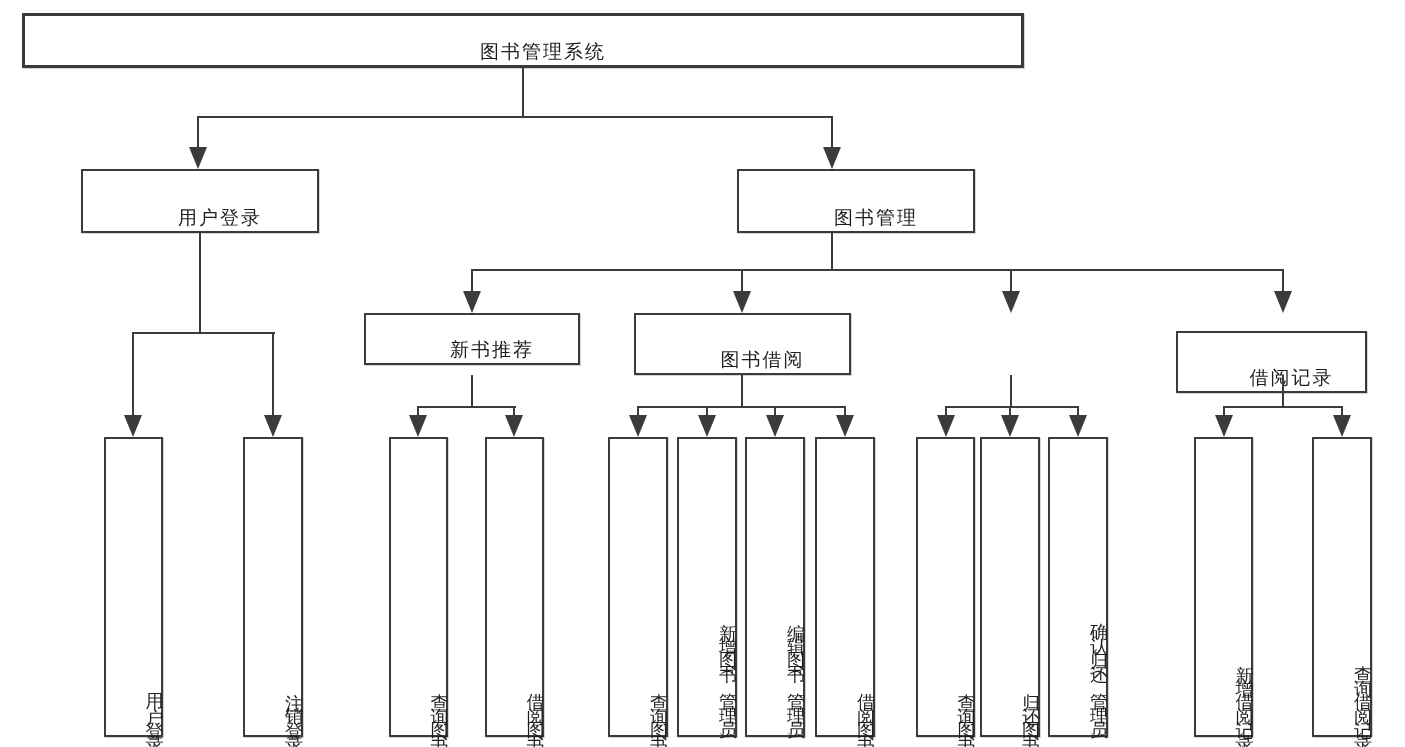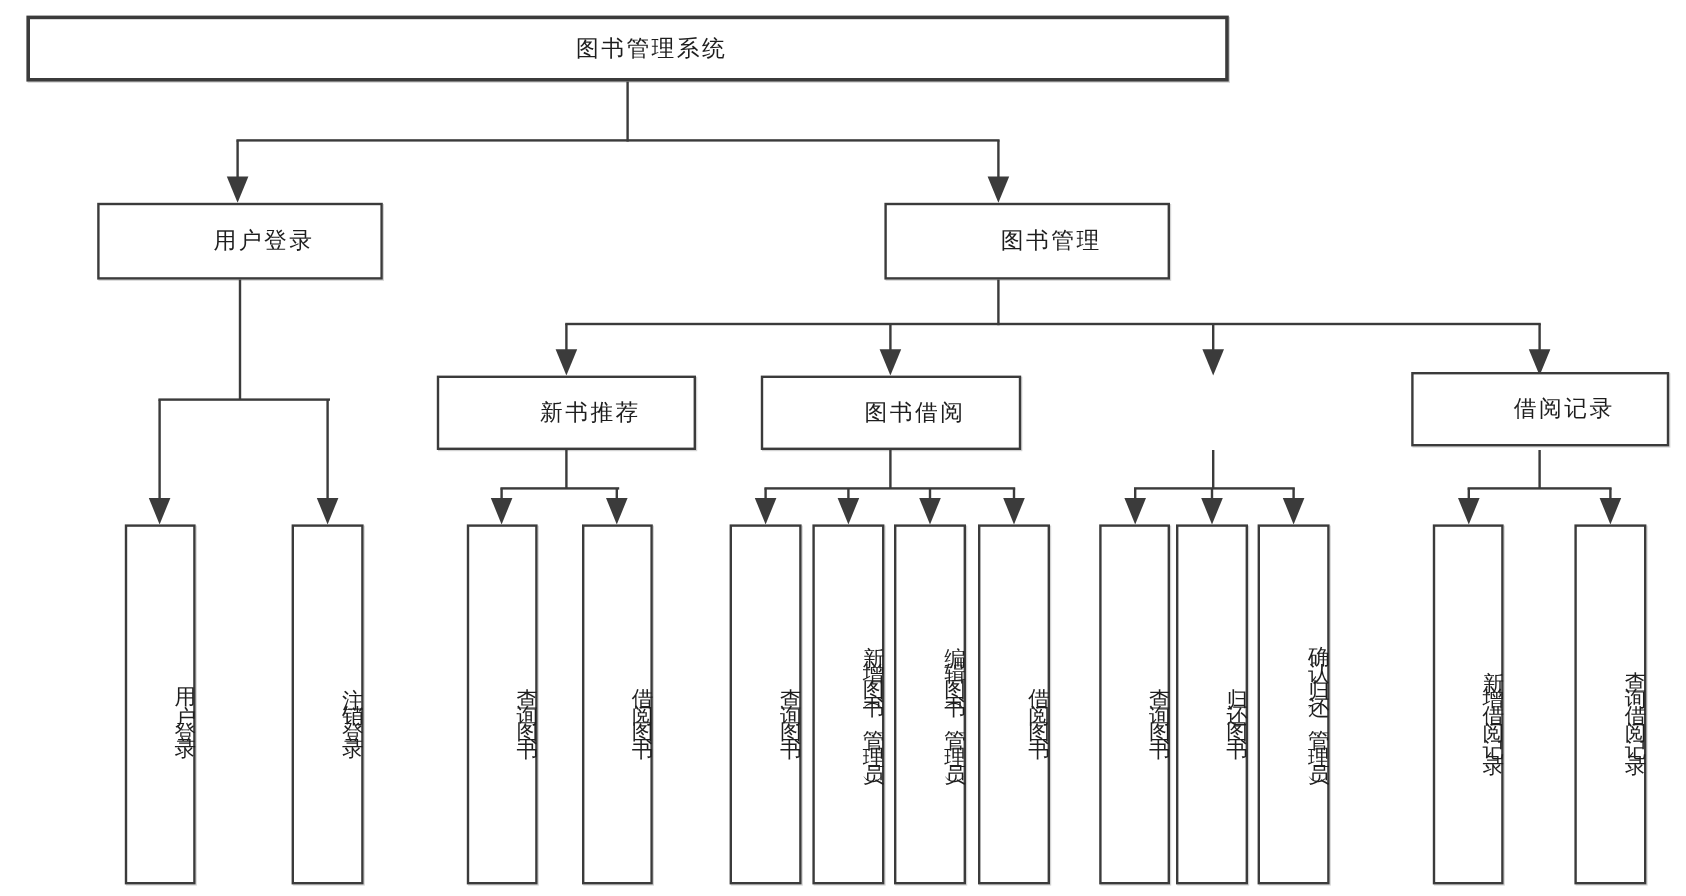--- a/index.html
+++ b/index.html
@@ -5,21 +5,21 @@
   html,body { margin:0; padding:0; background:#ffffff; }
   #stage {
     position:relative; width:1405px; height:747px;
     background:#ffffff; overflow:hidden;
     font-family:"Liberation Sans","DejaVu Sans",sans-serif;
     color:#1e1e1e;
   }
   .box {
     position:absolute; box-sizing:border-box;
     border:2px solid #3b3b3b; background:#ffffff;
-    display:flex; align-items:center; justify-content:center;
+    display:flex; align-items:flex-end; justify-content:center;
     font-size:19px; letter-spacing:2px; color:#1e1e1e;
     box-shadow:1px 1px 0 rgba(80,80,80,0.25);
     padding-left:40px;
   }
   .root { border-width:3px; }
   .leaf .vtext {
     writing-mode:vertical-lr; text-orientation:mixed;
     font-size:18px; letter-spacing:14px; line-height:1.1;
   }
   .vline { position:absolute; width:2px; background:#3b3b3b; }
@@ -70,27 +70,27 @@
   <div class="hline" style="left:471px;top:269px;width:813px"></div>
   <div class="vline" style="left:471px;top:270px;height:22px"></div>
   <div class="arrowhead" style="left:463px;top:291px"></div>
   <div class="vline" style="left:741px;top:270px;height:22px"></div>
   <div class="arrowhead" style="left:733px;top:291px"></div>
   <div class="vline" style="left:1010px;top:270px;height:22px"></div>
   <div class="arrowhead" style="left:1002px;top:291px"></div>
   <div class="vline" style="left:1282px;top:270px;height:22px"></div>
   <div class="arrowhead" style="left:1274px;top:291px"></div>
 
-  <div class="box" style="left:364px;top:313px;width:216px;height:62px">
+  <div class="box" style="left:364px;top:313px;width:216px;height:52px">
     <span>新书推荐</span>
   </div>
   <div class="box" style="left:634px;top:313px;width:217px;height:62px">
     <span>图书借阅</span>
   </div>
-  <div class="box" style="left:1176px;top:310px;width:215px;height:62px">
+  <div class="box" style="left:1176px;top:331px;width:191px;height:62px">
     <span>借阅记录</span>
   </div>
 
   <div class="vline" style="left:471px;top:375px;height:32px"></div>
   <div class="hline" style="left:417px;top:406px;width:99px"></div>
   <div class="vline" style="left:417px;top:407px;height:10px"></div>
   <div class="arrowhead" style="left:409px;top:415px"></div>
   <div class="vline" style="left:513px;top:407px;height:10px"></div>
   <div class="arrowhead" style="left:505px;top:415px"></div>
 

